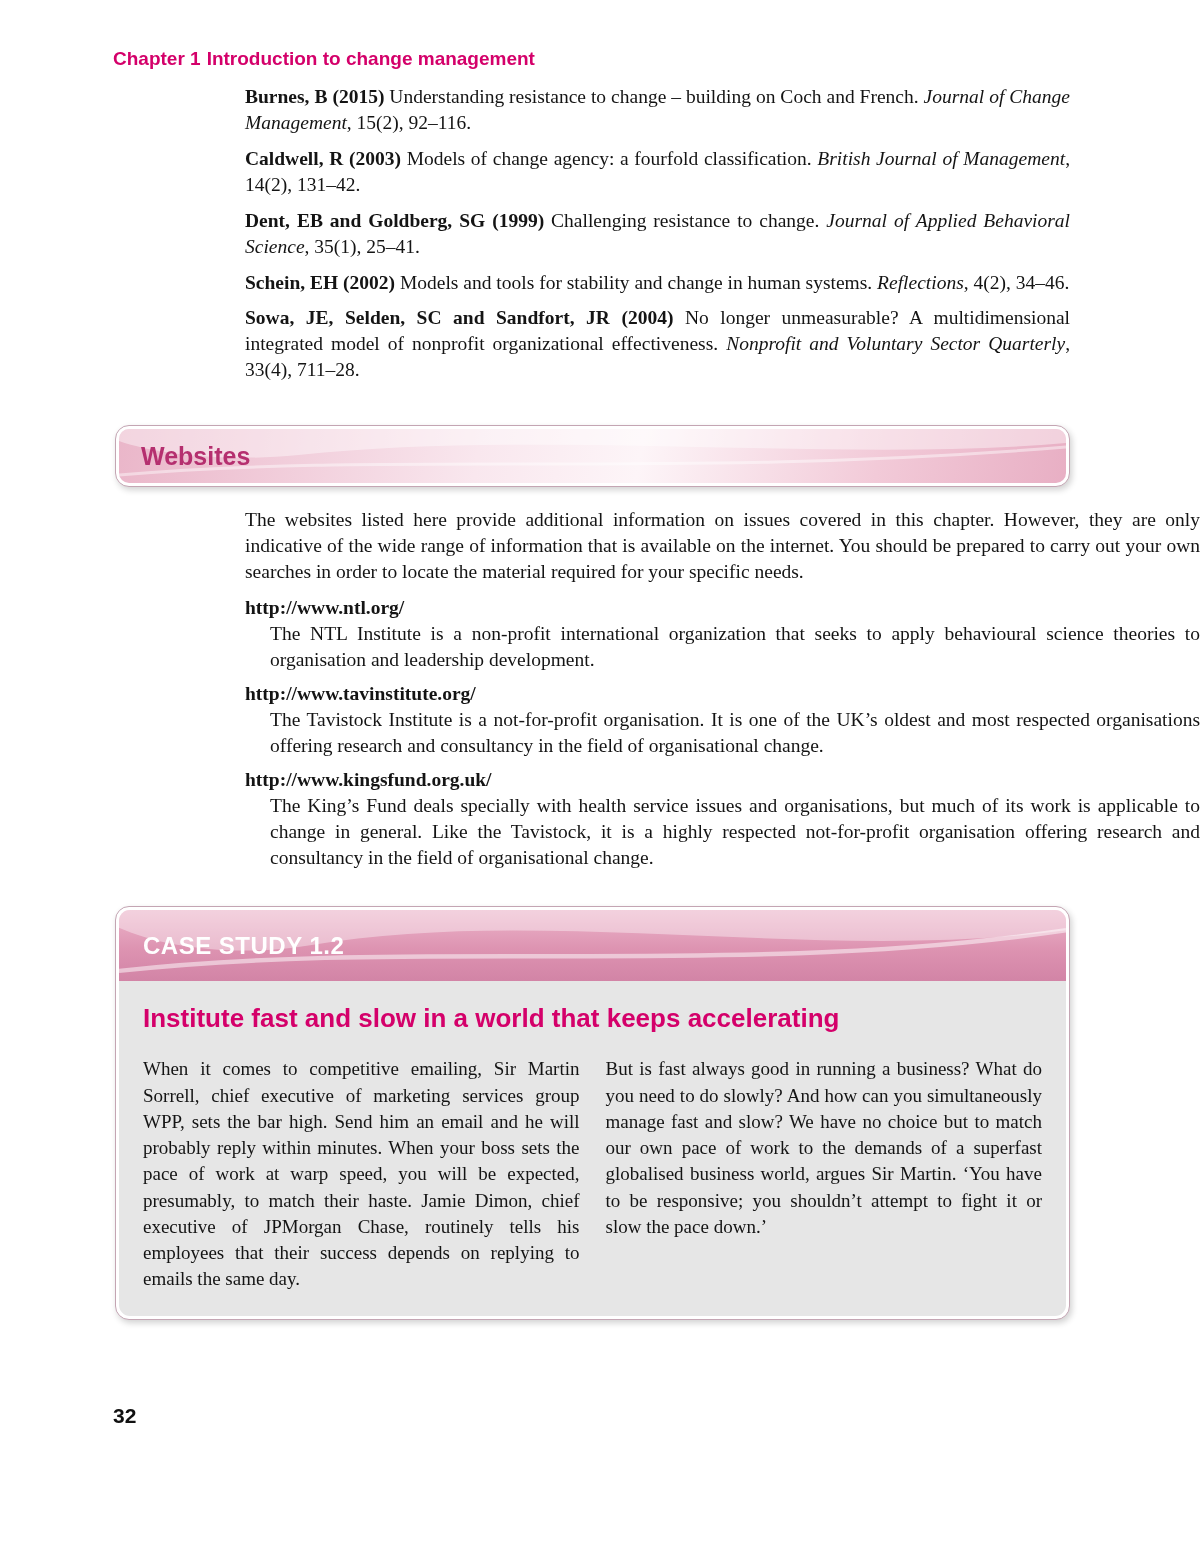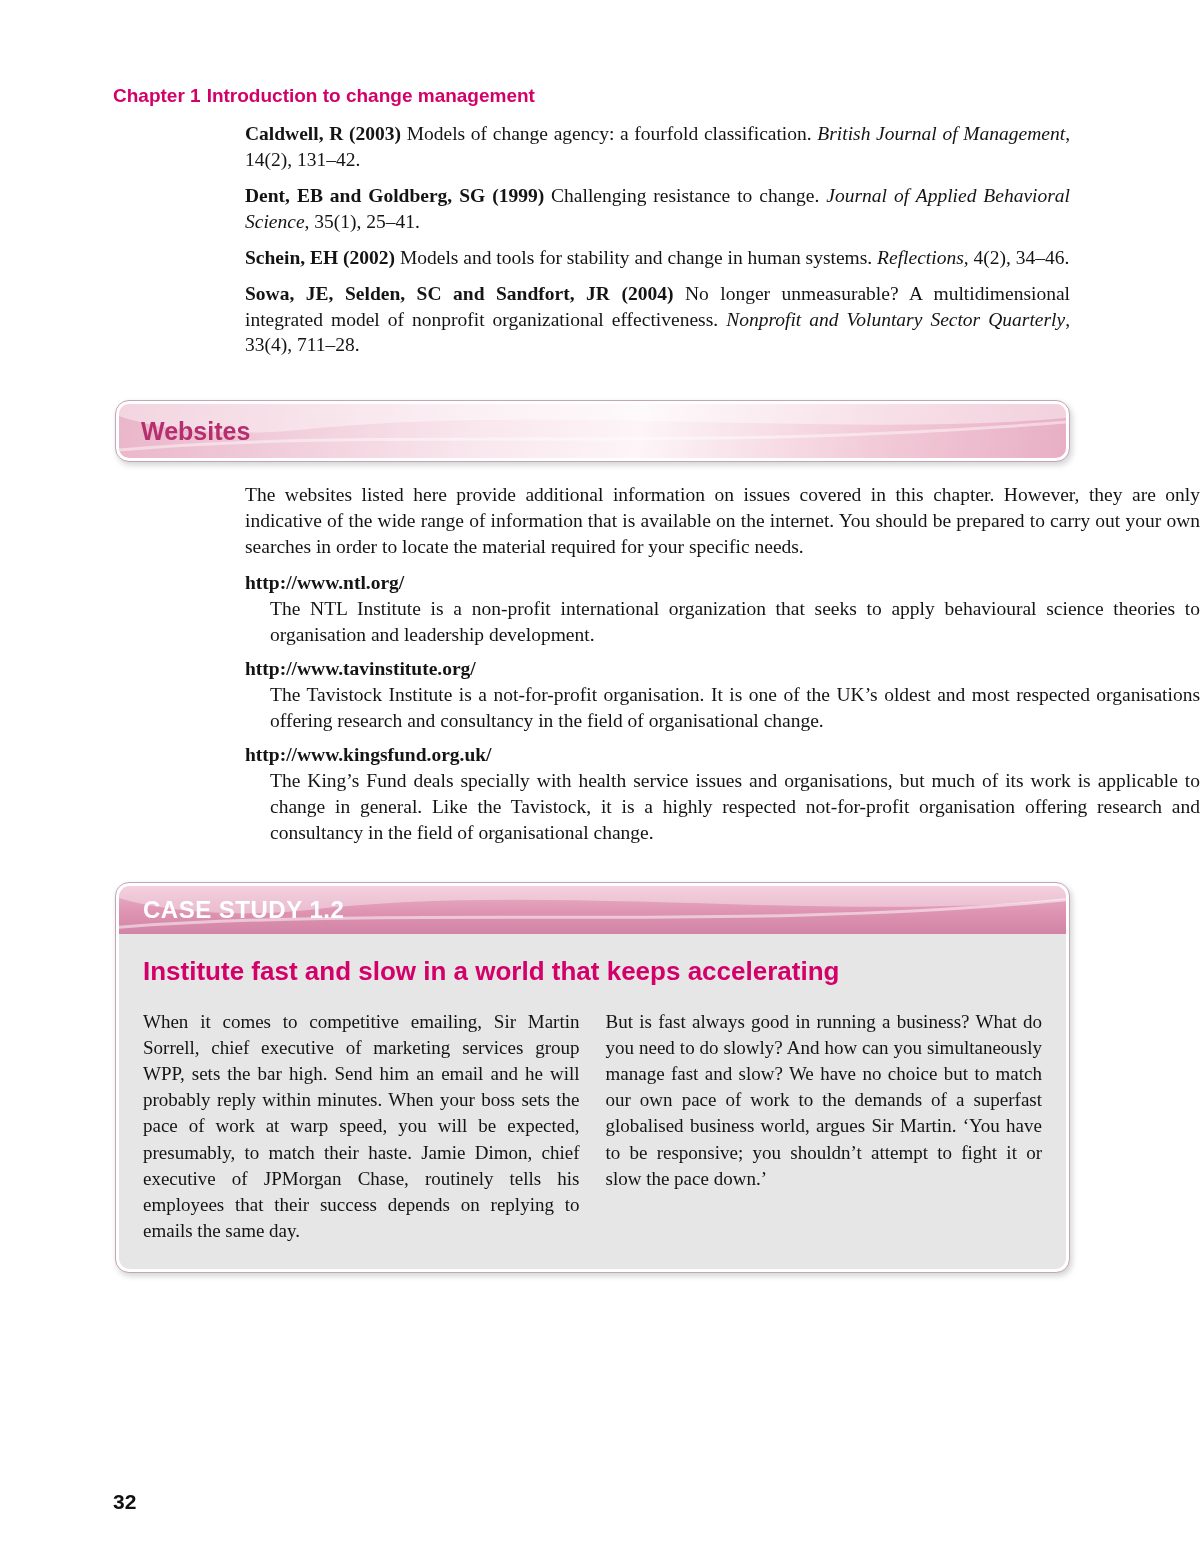--- a/index.html
+++ b/index.html
@@ -1,21 +1,21 @@
 <!DOCTYPE html>
 <html><head>
 <meta charset="utf-8">
 <style>
   * { margin:0; padding:0; box-sizing:border-box; }
   html,body { background:#ffffff; }
   .page {
     width:1200px; height:1553px; position:relative; overflow:hidden;
     background:#ffffff; color:#141414;
     font-family:"Liberation Serif", serif;
-    padding-top:85px;
+    padding-top:48px;
   }
   .chapter-header {
     margin-left:113px; margin-bottom:14px;
     font-family:"Liberation Sans", sans-serif;
     font-weight:bold; font-size:19px; color:#d4006a;
   }
   .chapter-header .ch-title { margin-left:6px; }
 
   .references { margin-left:245px; margin-right:130px; }
   .reference {
@@ -48,56 +48,57 @@
   .intro { font-size:19.5px; line-height:1.33; text-align:justify; margin-bottom:12px; }
   .website-entry .url { font-size:19.5px; font-weight:bold; margin-bottom:2px; }
   .website-entry .desc {
     margin-left:25px; font-size:19.5px; line-height:1.33;
     text-align:justify; margin-bottom:10px;
   }
 
   .case-box { margin-top:36px; }
   .case-inner { border-radius:11px; overflow:hidden; }
   .case-banner {
-    position:relative; height:48px;
+    position:relative; height:71px;
     background:linear-gradient(to bottom,#ecb5ca 0%,#dd93b1 55%,#d284a6 100%);
     display:flex; align-items:center;
   }
   .case-banner h2 {
     position:relative; z-index:2; margin-left:24px;
     font-family:"Liberation Sans", sans-serif;
     font-size:24px; color:#ffffff; font-weight:bold; letter-spacing:0.5px;
   }
   .case-body { background:#e6e6e6; padding:16px 24px 24px; }
   .case-title {
     font-family:"Liberation Sans", sans-serif;
     font-size:26px; color:#d4006a; font-weight:bold;
     margin:6px 0 22px;
   }
   .cols { display:flex; gap:26px; }
   .col { flex:1; font-size:19px; line-height:1.38; text-align:justify; }
   .col p { margin:0; }
   .col p.indent { text-indent:22px; }
 
   .page-number {
-    position:absolute; left:113px; top:1490px;
+    position:absolute; left:113px; top:1404px;
     font-family:"Liberation Sans", sans-serif;
     font-weight:bold; font-size:21px; color:#111111;
   }
 </style>
 </head>
 <body>
 
 <div class="page">
 
   <header class="chapter-header">
     <span class="ch-label">Chapter 1</span><span class="ch-title">Introduction to change management</span>
   </header>
 
   <section class="references">
+    <p class="reference"><b>Burnes, B (2015)</b><span> Understanding resistance to change – building on Coch and French. </span><i>Journal of Change Management</i><span>, 15(2), 92–116.</span></p>
     <p class="reference"><b>Caldwell, R (2003)</b><span> Models of change agency: a fourfold classification. </span><i>British Journal of Management</i><span>, 14(2), 131–42.</span></p>
     <p class="reference"><b>Dent, EB and Goldberg, SG (1999)</b><span> Challenging resistance to change. </span><i>Journal of Applied Behavioral Science</i><span>, 35(1), 25–41.</span></p>
     <p class="reference"><b>Schein, EH (2002)</b><span> Models and tools for stability and change in human systems. </span><i>Reflections</i><span>, 4(2), 34–46.</span></p>
     <p class="reference"><b>Sowa, JE, Selden, SC and Sandfort, JR (2004)</b><span> No longer unmeasurable? A multidimensional integrated model of nonprofit organizational effectiveness. </span><i>Nonprofit and Voluntary Sector Quarterly</i><span>, 33(4), 711–28.</span></p>
   </section>
 
   <div class="box websites-box">
     <div class="websites-inner">
       <svg class="bar-swoosh" viewBox="0 0 950 54" preserveAspectRatio="none" aria-hidden="true">
         <path d="M0,0 H950 V14 C720,34 430,0 180,26 C110,33 40,26 0,12 Z" fill="#ffffff" opacity="0.42"></path>

